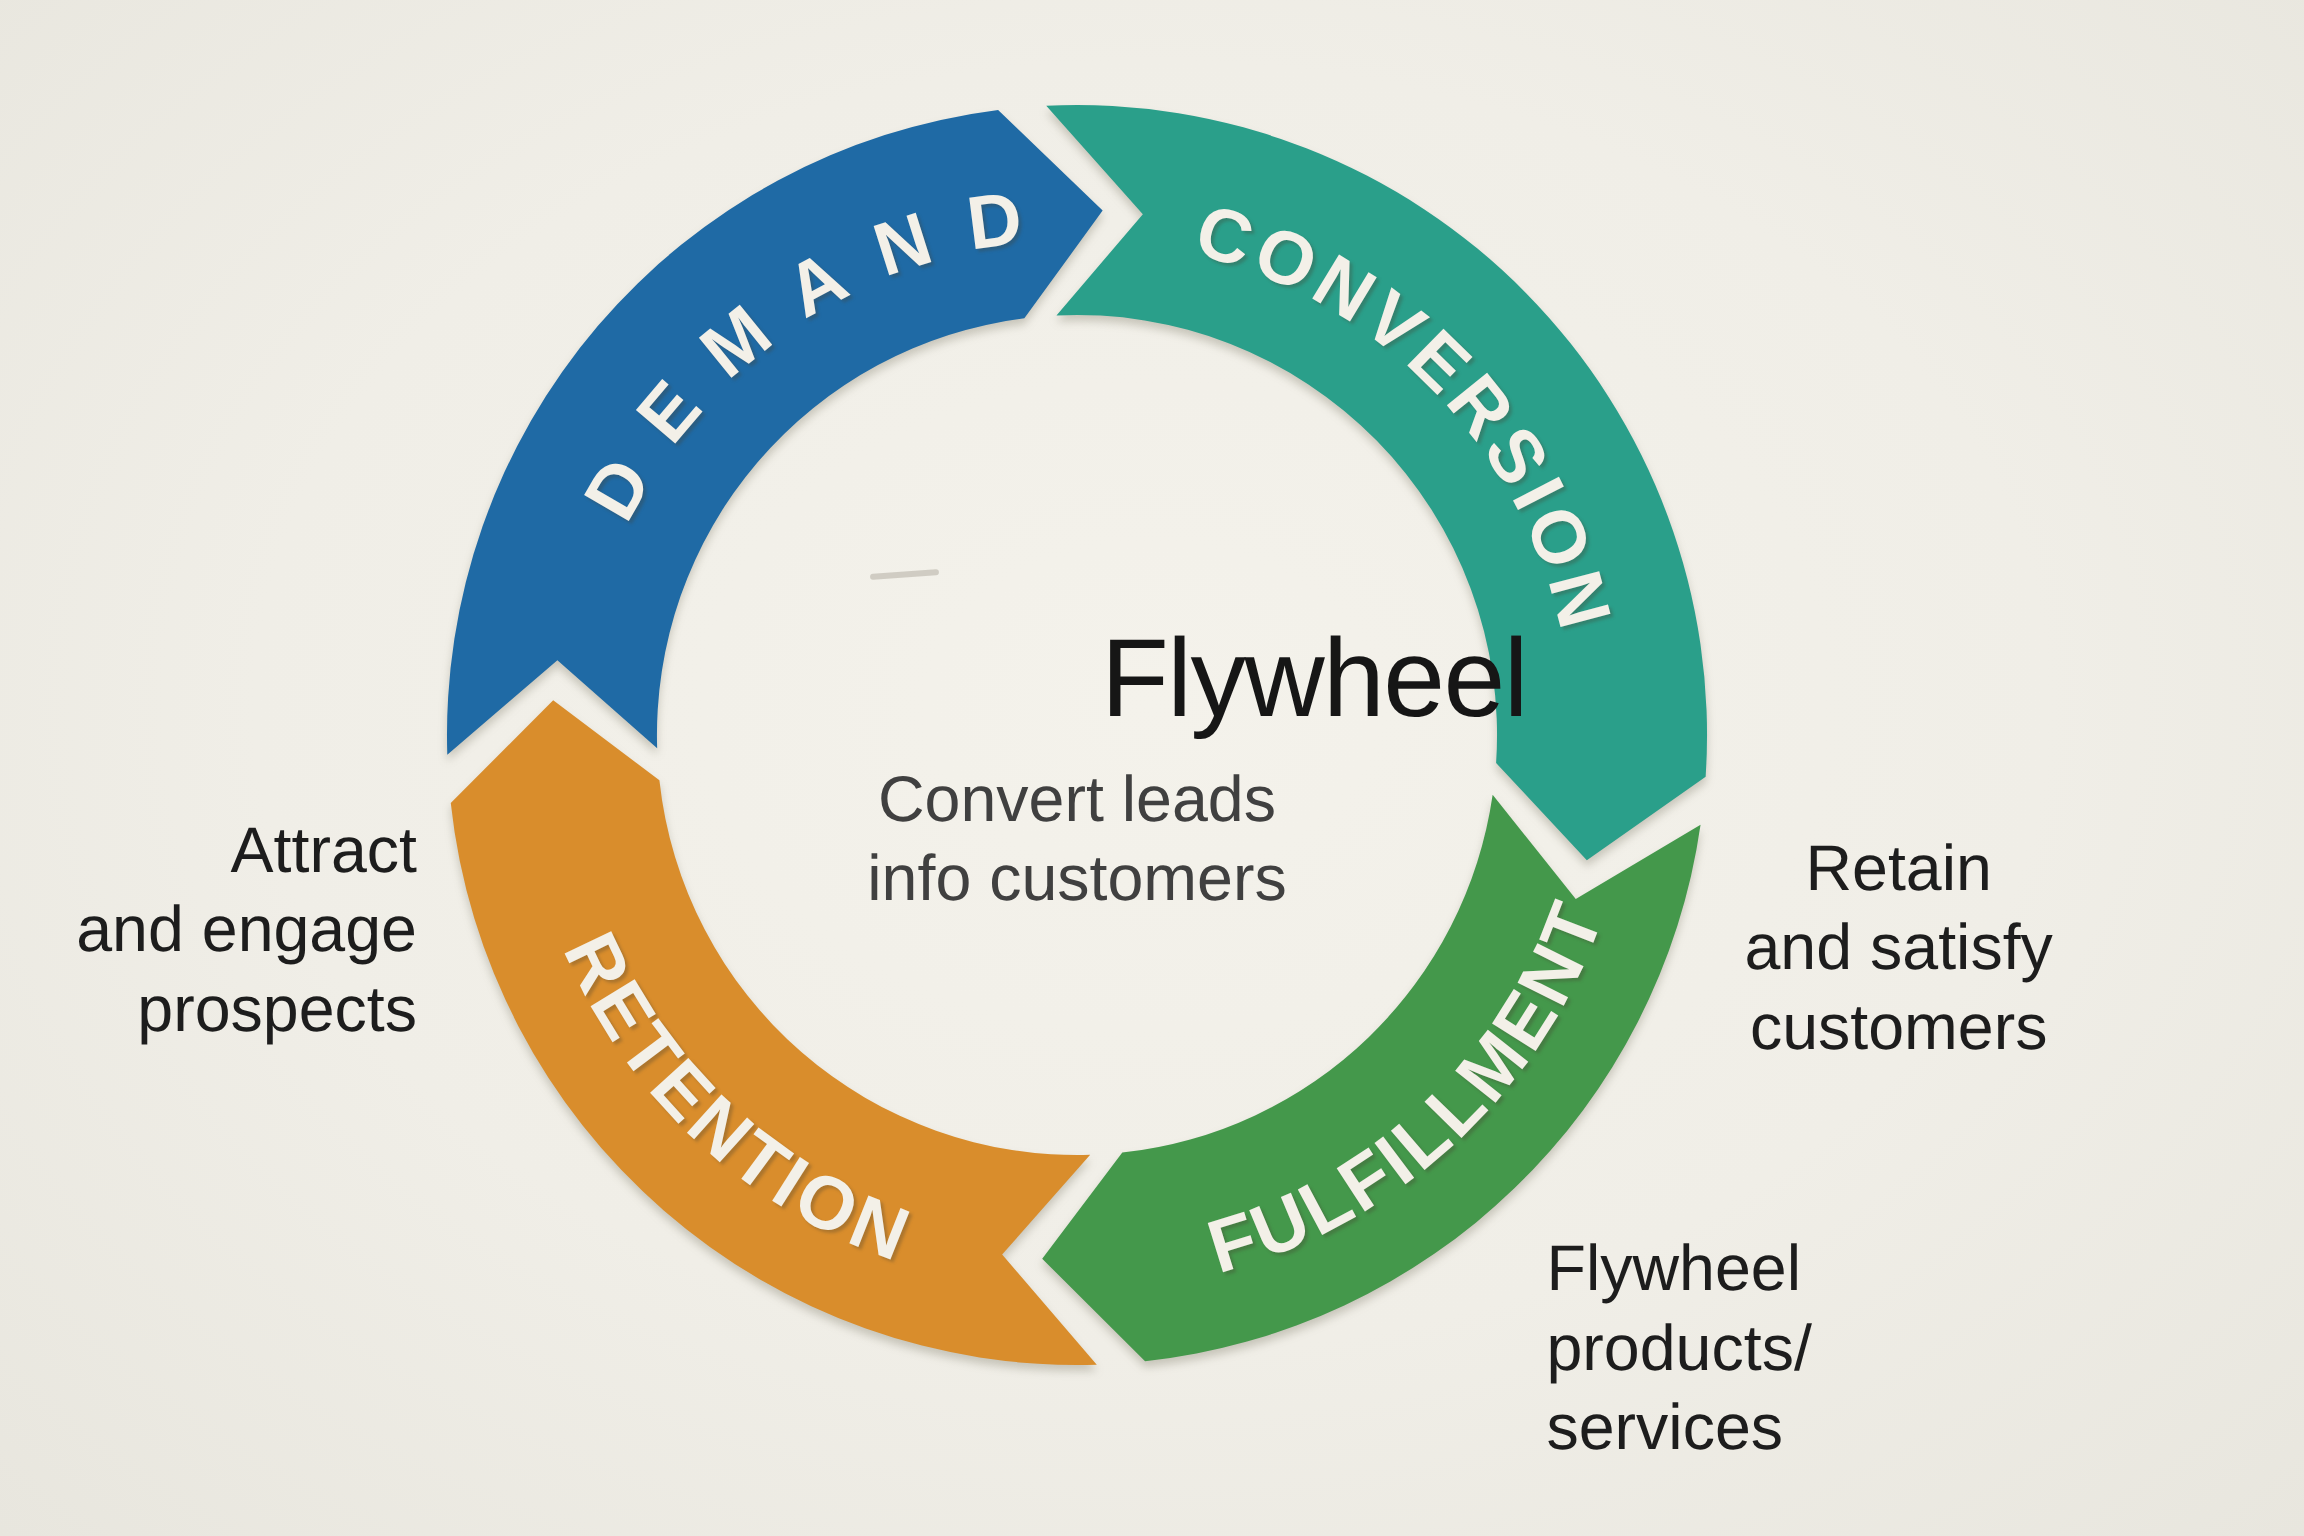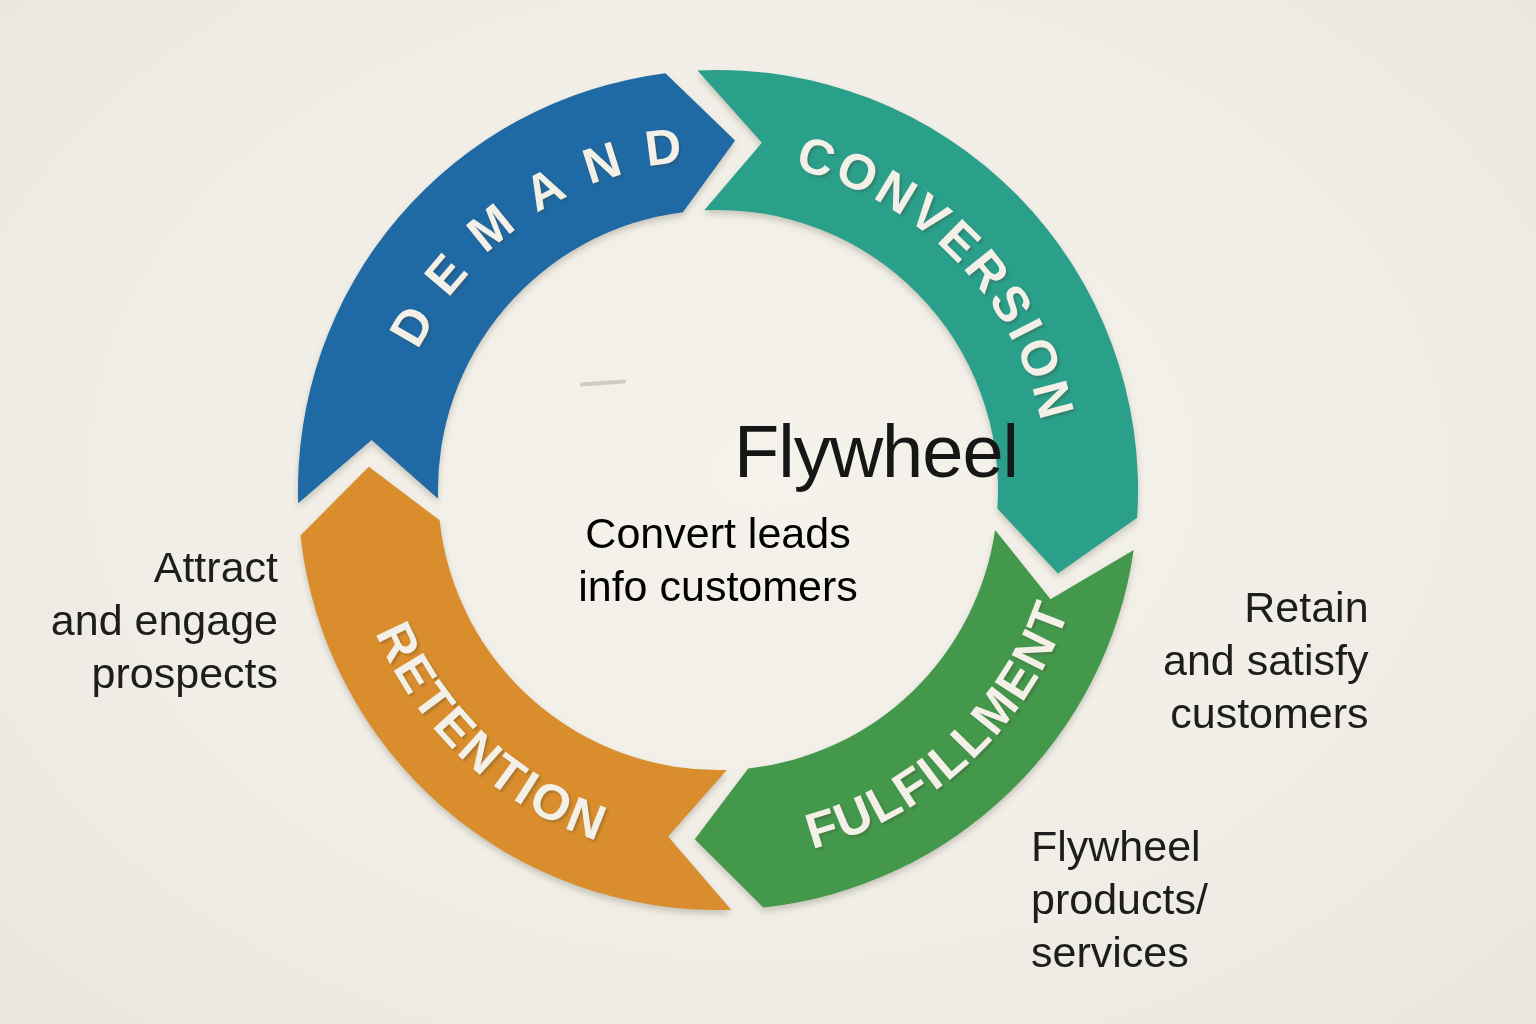--- a/index.html
+++ b/index.html
@@ -18,21 +18,21 @@
   }
   .ls-demand{letter-spacing:24px;}
   .ls-conversion{letter-spacing:4px;}
   .ls-fulfillment{letter-spacing:2px;}
   .ls-retention{letter-spacing:3px;}
   .center-text{position:absolute;left:418px;top:415px;width:600px;text-align:center;}
   .title{font-size:74px;font-weight:normal;letter-spacing:-1px;line-height:74px;text-align:right;}
   .subtitle{margin-top:18px;font-size:43px;line-height:53px;white-space:pre-line;}
   .ann{position:absolute;font-size:43px;line-height:53px;white-space:pre-line;}
   .ann-attract{right:1258px;top:541px;text-align:right;}
-  .ann-retain{left:1163px;top:553px;text-align:right;margin-top:28px;}
+  .ann-retain{left:1163px;top:553px;text-align:center;}
   .ann-deliver{left:1031px;top:820px;text-align:left;}
   .smudge{
     position:absolute;left:580px;top:381px;width:46px;height:4px;border-radius:2px;
     background:#c7c3b9;transform:rotate(-4deg);opacity:.8;
   }
 </style>
 </head>
 <body>
 
 <div class="stage">
@@ -51,21 +51,21 @@
       <path d="M 1133.7 549.9 A 420 420 0 0 1 763.4 907.5 L 694.8 839.2 L 748.2 768.4 A 280 280 0 0 0 995.1 529.9 L 1050.5 599.3 Z" fill="#44984b" class="seg"></path>
       <text class="seg-label ls-fulfillment" text-anchor="middle" fill="#f3f0e8"><textPath href="#tp-fulfillment" xlink:href="#tp-fulfillment" startOffset="50%">FULFILLMENT</textPath></text>
       <path d="M 731.2 909.8 A 420 420 0 0 1 300.5 535.4 L 368.8 466.8 L 439.6 520.2 A 280 280 0 0 0 726.8 769.9 L 668.1 836.4 Z" fill="#d98d2c" class="seg"></path>
       <text class="seg-label ls-retention" text-anchor="middle" fill="#f3f0e8"><textPath href="#tp-retention" xlink:href="#tp-retention" startOffset="50%">RETENTION</textPath></text>
     </svg>
 
   <div class="smudge"></div>
 
   <div class="center-text">
     <div class="title" style="color: rgb(22, 22, 22);">Flywheel</div>
-    <div class="subtitle" style="color: #000000;">Convert leads
+    <div class="subtitle" style="color: #404040;">Convert leads
 info customers</div>
   </div>
 
   <div class="ann ann-attract" style="color: rgb(29, 29, 29);">Attract
 and engage
 prospects</div>
 
   <div class="ann ann-retain" style="color: rgb(29, 29, 29);">Retain
 and satisfy
 customers</div>

